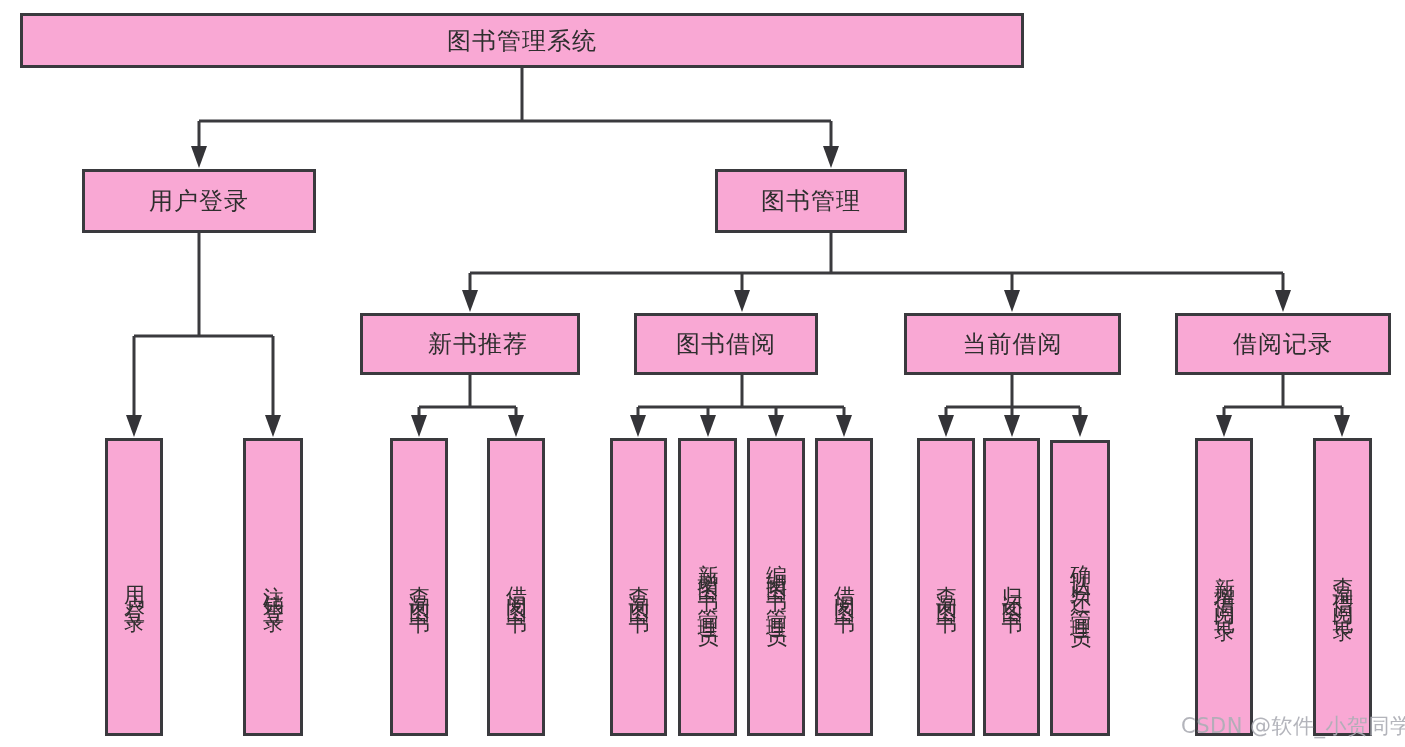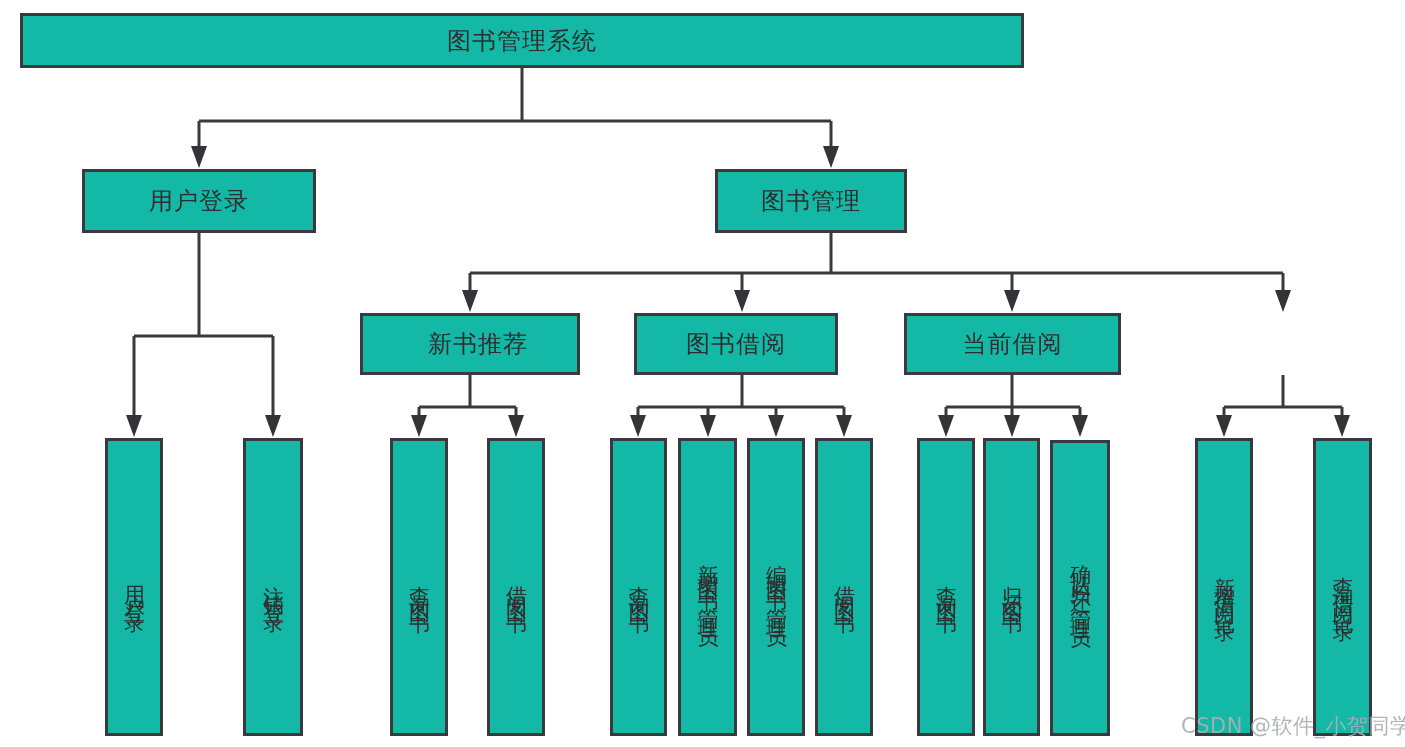--- a/index.html
+++ b/index.html
@@ -2,21 +2,21 @@
 <html><head>
 <meta charset="utf-8">
 <style>
   html,body{margin:0;padding:0;background:#ffffff;}
   .stage{
     position:relative;width:1405px;height:747px;background:#ffffff;overflow:hidden;
     font-family:"DejaVu Sans","Liberation Sans",sans-serif;color:#2e2e2e;
   }
   .connectors{position:absolute;left:0;top:0;z-index:1;}
   .box{
-    position:absolute;box-sizing:border-box;background:#14b8a6;
+    position:absolute;box-sizing:border-box;background:#f9a8d4;
     border:3px solid #3a3a3e;display:flex;align-items:center;justify-content:center;
     z-index:2;
   }
   .hbox span{font-size:24px;letter-spacing:1px;white-space:nowrap;}
   .vtext{
     writing-mode:vertical-rl;text-orientation:mixed;
     font-size:21px;letter-spacing:9px;line-height:1;white-space:nowrap;
   }
   .watermark{
     position:absolute;left:1181px;top:712px;z-index:6;
@@ -75,25 +75,28 @@
   <div class="box hbox" style="left:82px;top:169px;width:234px;height:64px;">
     <span>用户登录</span>
   </div>
   <div class="box hbox" style="left:715px;top:169px;width:192px;height:64px;">
     <span>图书管理</span>
   </div>
 
   <div class="box hbox" style="left:360px;top:313px;width:220px;height:62px;padding-left:16px;">
     <span>新书推荐</span>
   </div>
-  <div class="box hbox" style="left:634px;top:313px;width:204px;height:62px;">
+  <div class="box hbox" style="left:634px;top:313px;width:184px;height:62px;">
     <span>图书借阅</span>
   </div>
   <div class="box hbox" style="left:904px;top:313px;width:217px;height:62px;justify-content:center;">
     <span>当前借阅</span>
+  </div>
+  <div class="box hbox" style="left:1175px;top:313px;width:216px;height:62px;">
+    <span>借阅记录</span>
   </div>
 
   <div class="box" style="left:105px;top:438px;width:58px;height:298px;">
     <span class="vtext">用户登录</span>
   </div>
   <div class="box" style="left:243px;top:438px;width:60px;height:298px;">
     <span class="vtext">注销登录</span>
   </div>
 
   <div class="box" style="left:390px;top:438px;width:58px;height:298px;">

